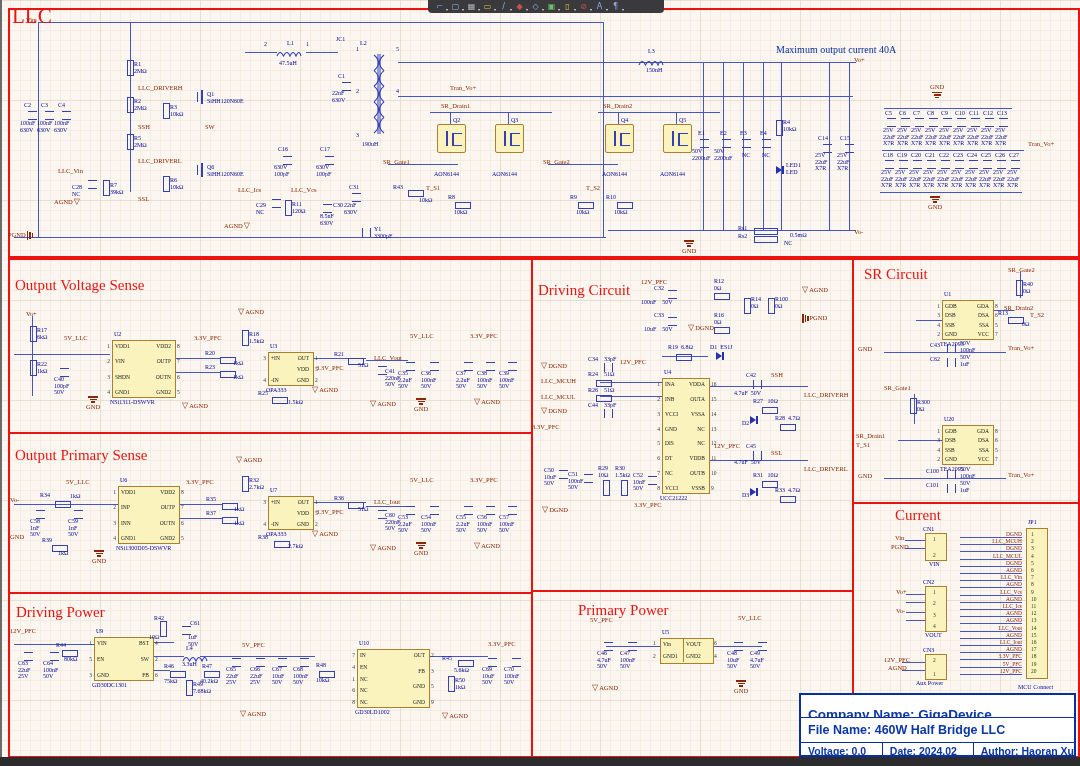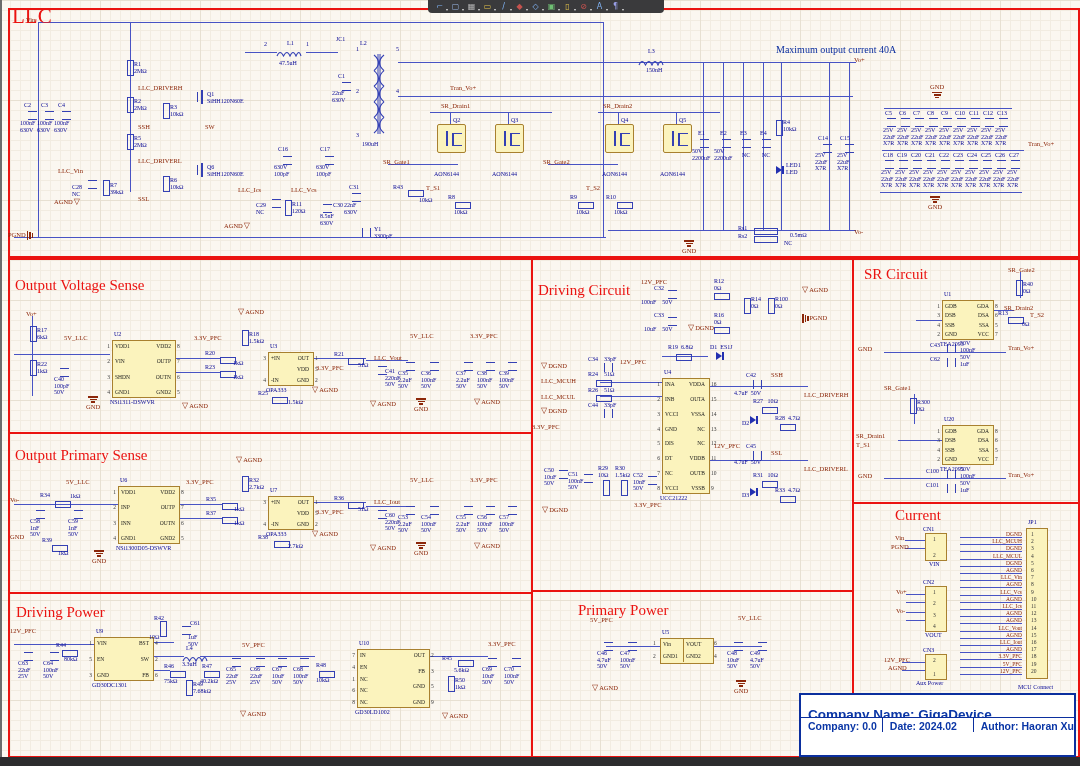--- a/index.html
+++ b/index.html
@@ -1150,21 +1150,22 @@
       <div class="pinnum" style="left: 1031px; top: 653.4px;">18</div>
       <div class="hnet" style="left: 960px; top: 653.4px; width: 62px;">3.3V_PFC</div>
       <div class="pinnum" style="left: 1031px; top: 660.6px;">19</div>
       <div class="hnet" style="left: 960px; top: 660.6px; width: 62px;">5V_PFC</div>
       <div class="pinnum" style="left: 1031px; top: 667.8px;">20</div>
       <div class="hnet" style="left: 960px; top: 667.8px; width: 62px;">12V_PFC</div>
       <div class="val" style="left: 1018px; top: 684px;">MCU Connect</div>
     </div>
   <div id="titleblock">
     <div class="tb-row tb-company">Company Name:  GigaDevice</div>
+    <div class="tb-row tb-file">File Name:  460W Half Bridge LLC</div>
     <div class="tb-row tb-meta">
-      <span class="tb-cell">Company:  0.0</span>
+      <span class="tb-cell">Voltage:  0.0</span>
       <span class="tb-cell">Date:  2024.02</span>
       <span class="tb-cell">Author:  Haoran Xu</span>
     </div>
   </div>
   <div id="leftedge"></div>
   <div id="bottombar"></div>
 </div>
 
 </body></html>

